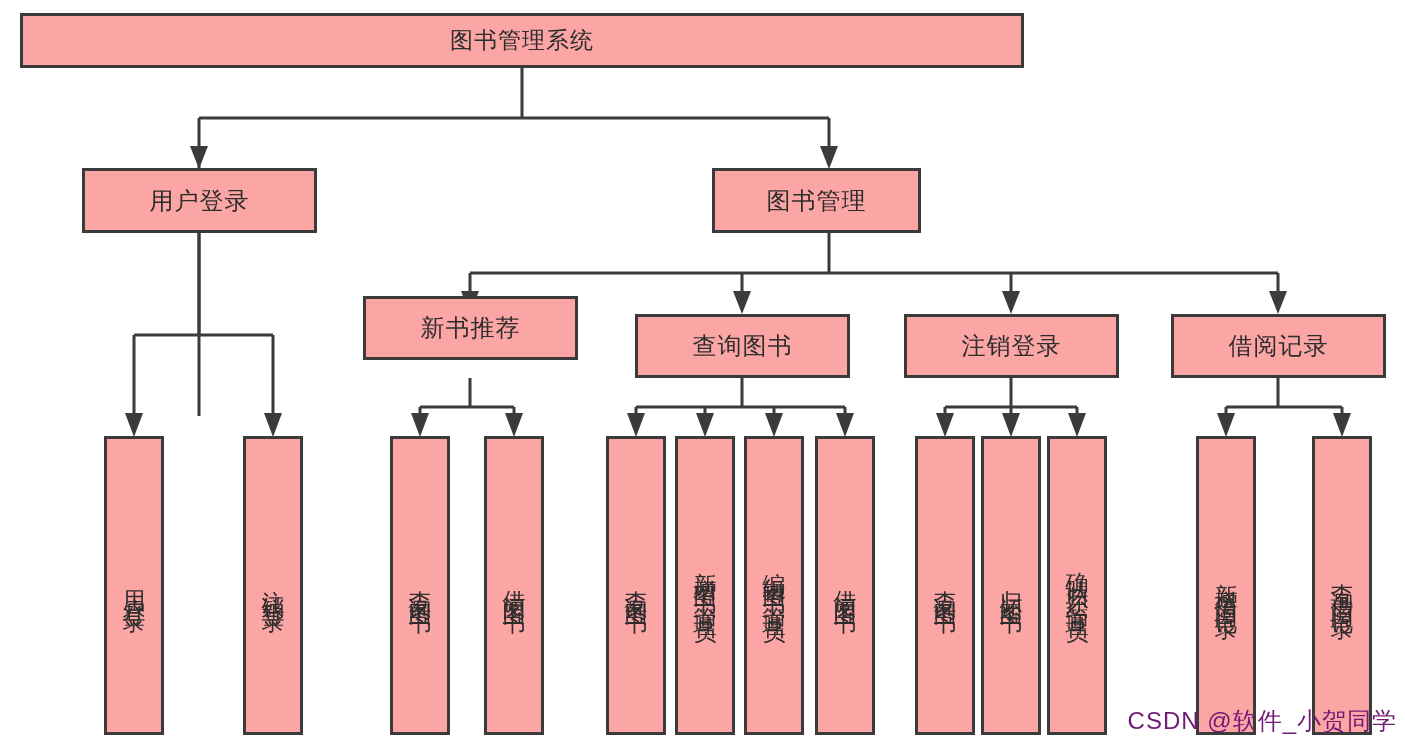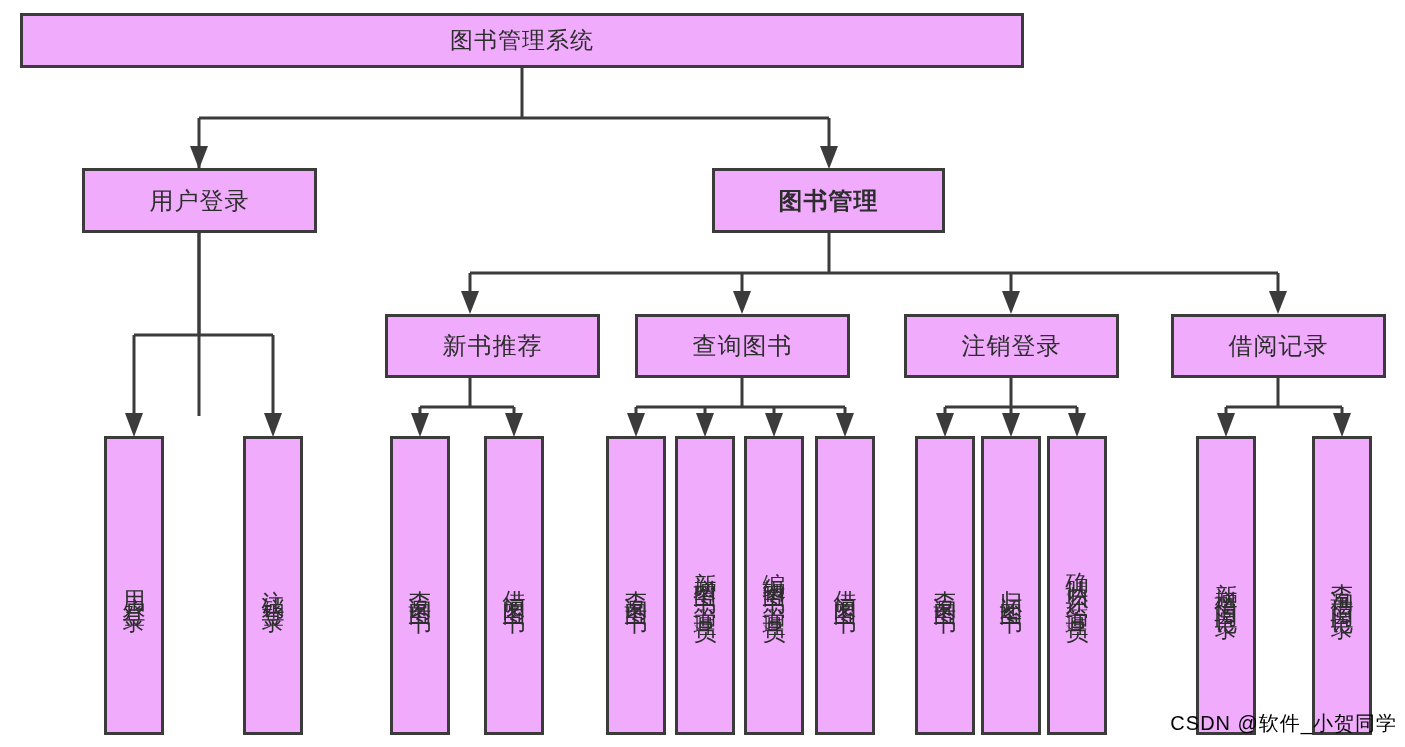--- a/index.html
+++ b/index.html
@@ -19,21 +19,21 @@
     position: absolute;
     left: 0;
     top: 0;
     width: 1405px;
     height: 747px;
     pointer-events: none;
   }
   .box {
     position: absolute;
     box-sizing: border-box;
-    background: #f0abfc;
+    background: #fca5a5;
     border: 3px solid #3b3b3b;
     display: flex;
     align-items: center;
     justify-content: center;
     color: #2d2d2d;
   }
   .box.h-label {
     font-size: 24px;
     letter-spacing: 1px;
     white-space: nowrap;
@@ -48,22 +48,22 @@
     font-size: 23px;
     letter-spacing: 7px;
     line-height: 1;
     white-space: nowrap;
     color: #2d2d2d;
   }
   .watermark {
     position: absolute;
     right: 8px;
     bottom: 10px;
-    font-size: 20px;
-    color: #000000;
+    font-size: 24px;
+    color: #701a75;
     letter-spacing: 1px;
     white-space: nowrap;
     z-index: 5;
   }
 </style>
 </head>
 <body>
 
 <div class="canvas">
 
@@ -100,25 +100,25 @@
     </g>
   </svg>
 
   <div class="box root-label" style="left:20px; top:13px; width:1004px; height:55px;">
     <span>图书管理系统</span>
   </div>
 
   <div class="box h-label" style="left:82px; top:168px; width:235px; height:65px;">
     <span>用户登录</span>
   </div>
-  <div class="box h-label" style="left:712px; top:168px; width:233px; height:65px;font-weight:bold;">
+  <div class="box h-label" style="left:712px; top:168px; width:209px; height:65px;">
     <span>图书管理</span>
   </div>
 
-  <div class="box h-label" style="left:363px; top:314px; width:215px; height:64px;margin-left:22px;">
+  <div class="box h-label" style="left:363px; top:296px; width:215px; height:64px;">
     <span>新书推荐</span>
   </div>
   <div class="box h-label" style="left:635px; top:314px; width:215px; height:64px;">
     <span>查询图书</span>
   </div>
   <div class="box h-label" style="left:904px; top:314px; width:215px; height:64px;">
     <span>注销登录</span>
   </div>
   <div class="box h-label" style="left:1171px; top:314px; width:215px; height:64px;">
     <span>借阅记录</span>

